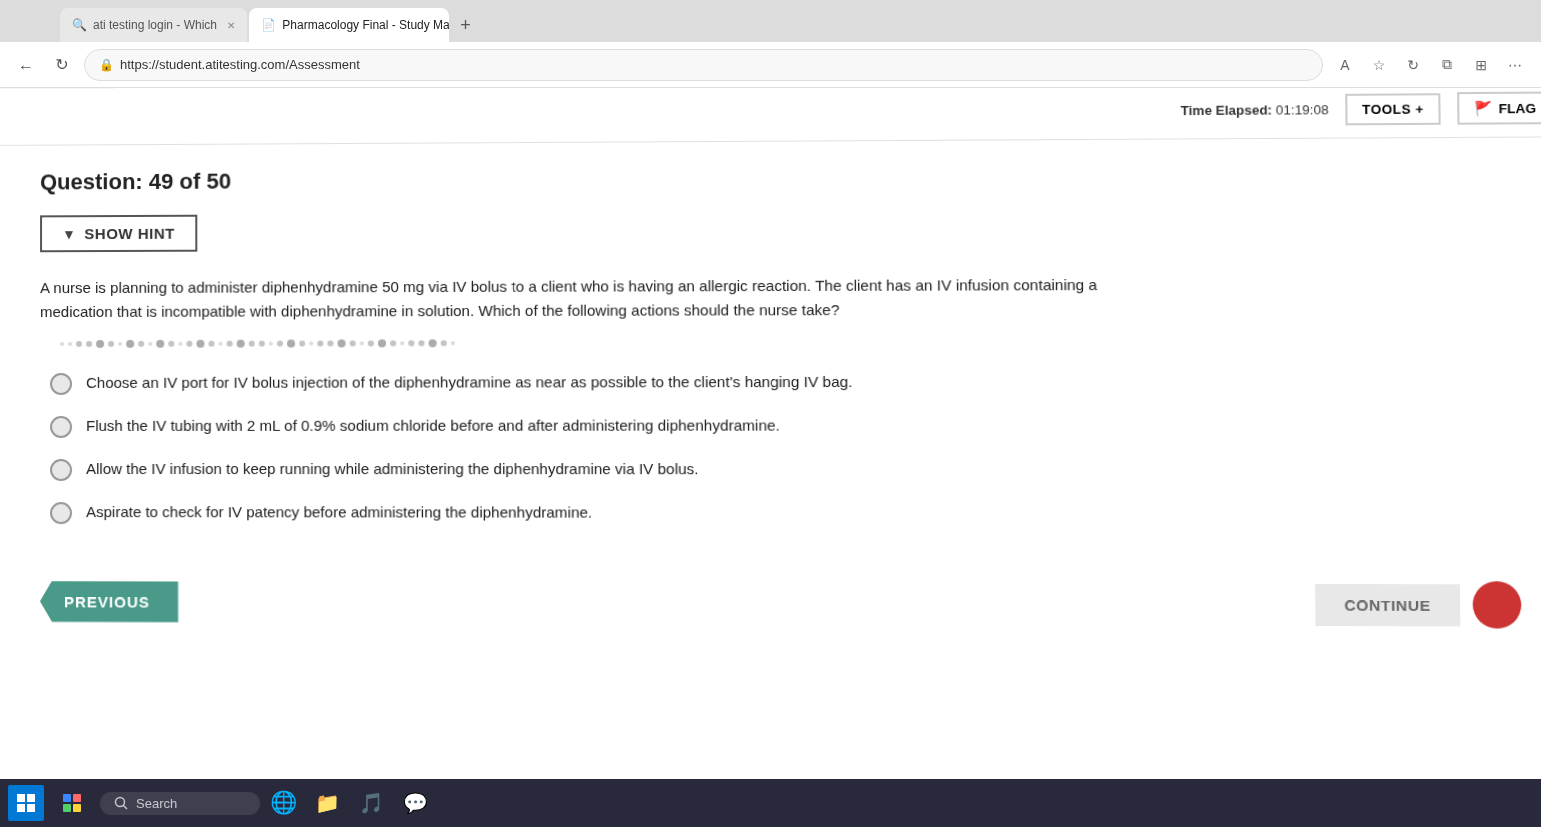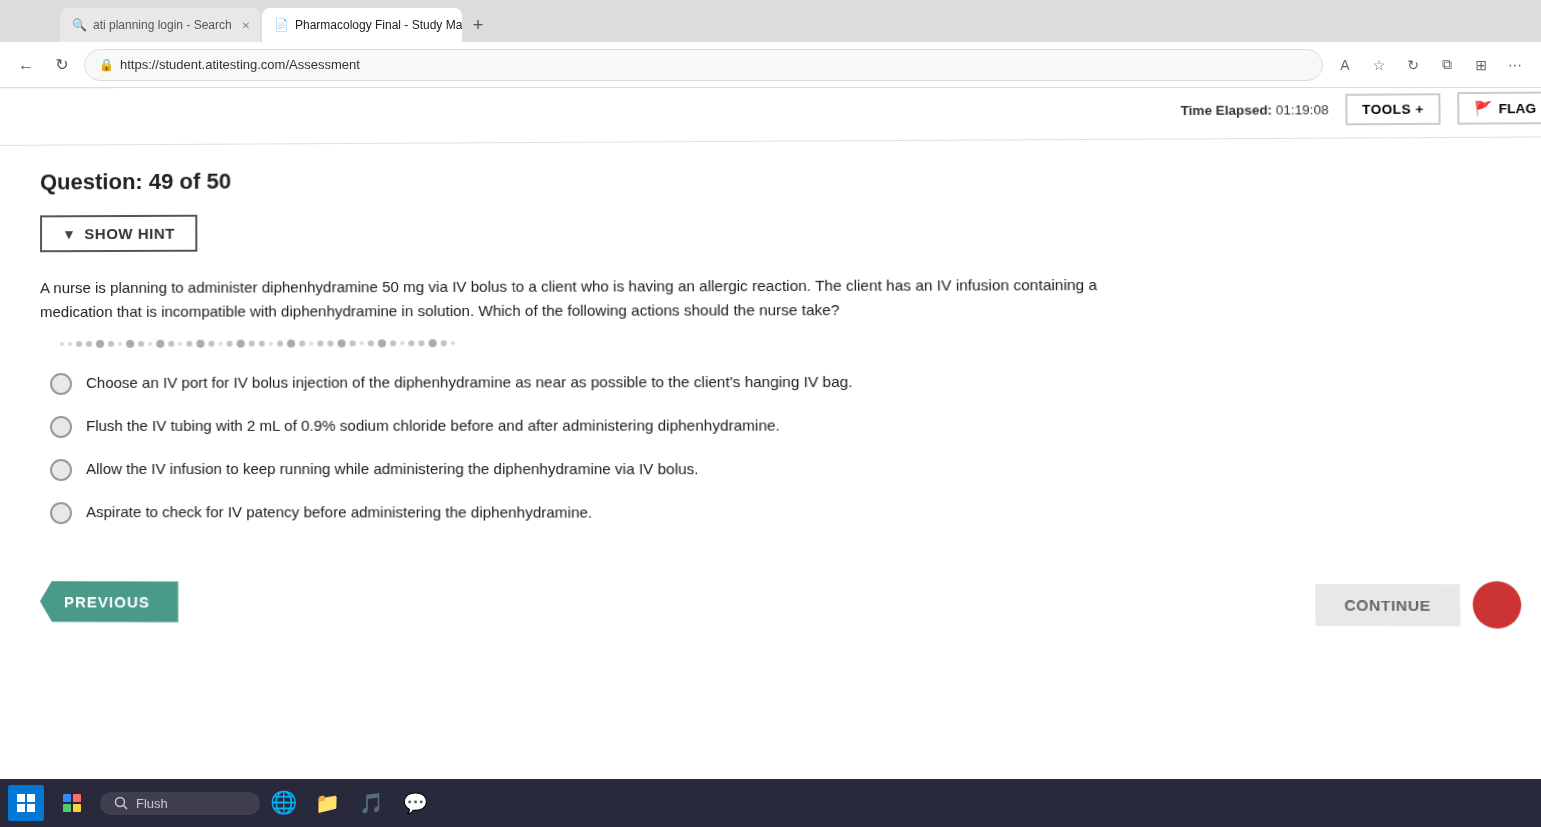--- a/index.html
+++ b/index.html
@@ -401,21 +401,21 @@
     }
   </style>
 </head>
 <body>
 
 <div class="browser-chrome">
 
   <div class="tab-bar">
     <div class="tab">
       <span>🔍</span>
-      <span>ati planning login - Search</span>
+      <span>ati testing login - Which</span>
       <span class="tab-close">✕</span>
     </div>
     <div class="tab active">
       <span>📄</span>
       <span>Pharmacology Final - Study Mate</span>
 
     </div>
     <div class="tab-new">+</div>
   </div>
 
@@ -559,21 +559,21 @@
       <rect x="12" y="2" width="8" height="8" fill="#ff6b6b" rx="1"></rect>
       <rect x="2" y="12" width="8" height="8" fill="#51cf66" rx="1"></rect>
       <rect x="12" y="12" width="8" height="8" fill="#ffd43b" rx="1"></rect>
     </svg>
   </div>
   <div class="taskbar-search">
     <svg width="14" height="14" viewBox="0 0 14 14" fill="none">
       <circle cx="6" cy="6" r="4.5" stroke="rgba(255,255,255,0.7)" stroke-width="1.5"></circle>
       <line x1="9.5" y1="9.5" x2="13" y2="13" stroke="rgba(255,255,255,0.7)" stroke-width="1.5"></line>
     </svg>
-    <span>Flush</span>
+    <span>Search</span>
   </div>
   <div class="taskbar-item" style="font-size:22px;">🌐</div>
   <div class="taskbar-item" style="font-size:20px;">📁</div>
   <div class="taskbar-item" style="font-size:20px;">🎵</div>
   <div class="taskbar-item" style="font-size:20px;">💬</div>
 
   <div class="taskbar-right">
     <span style="color:rgba(255,255,255,0.8); font-size:12px;"></span>
   </div>
 </div>

